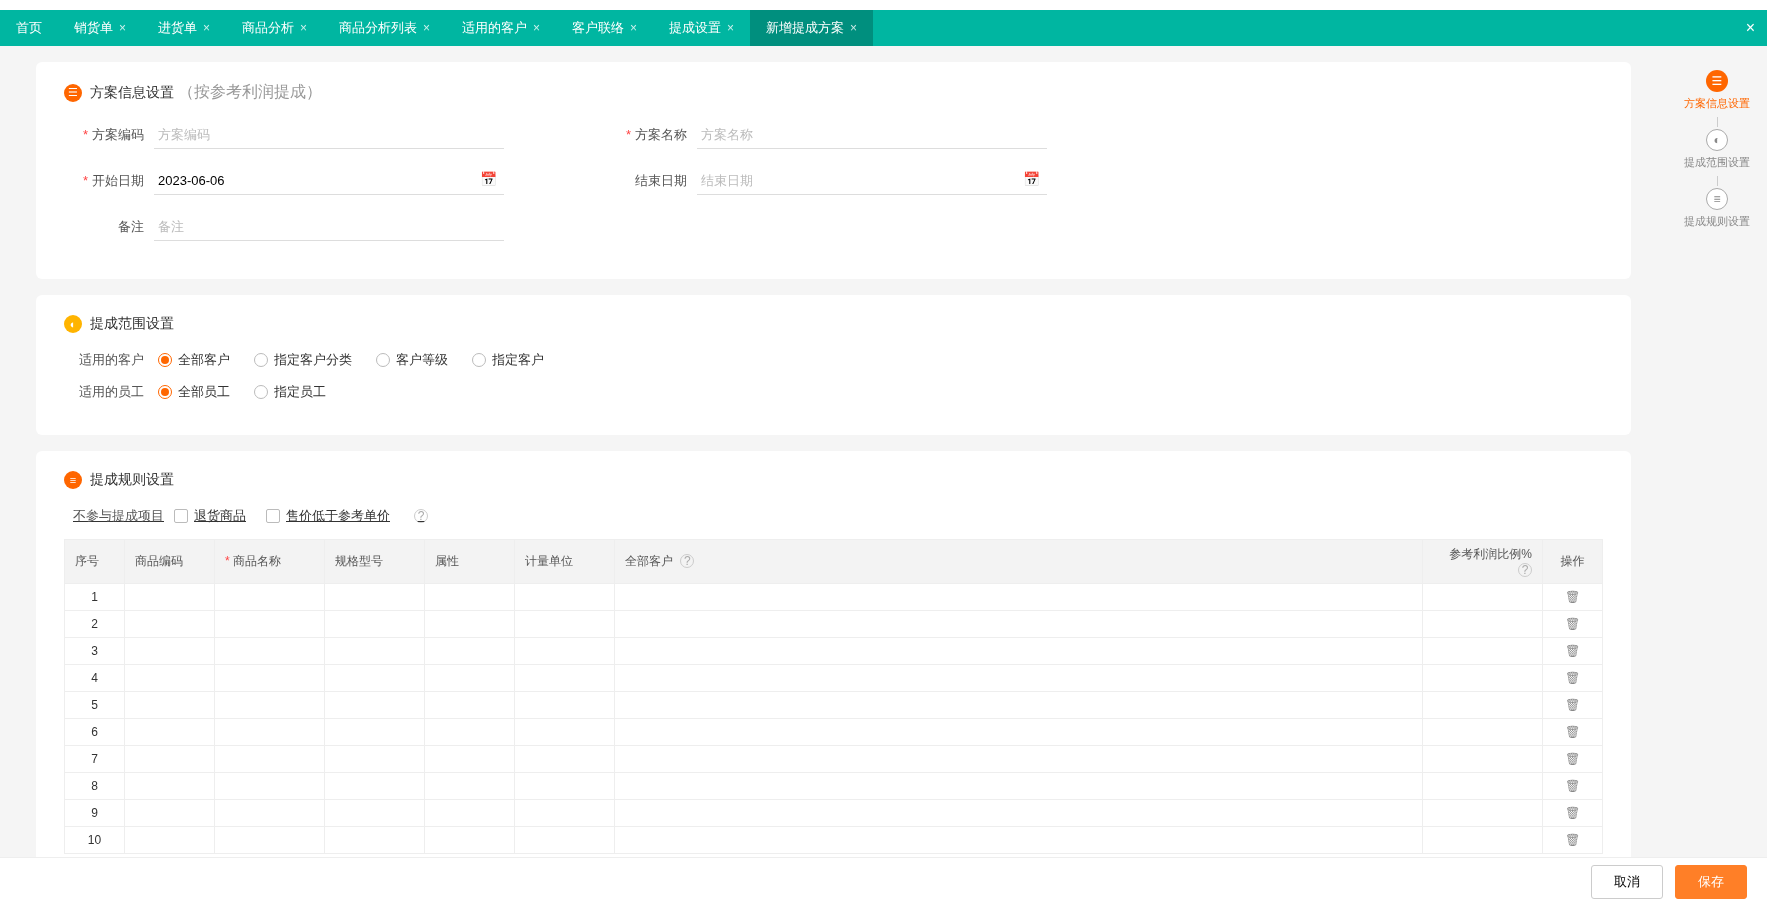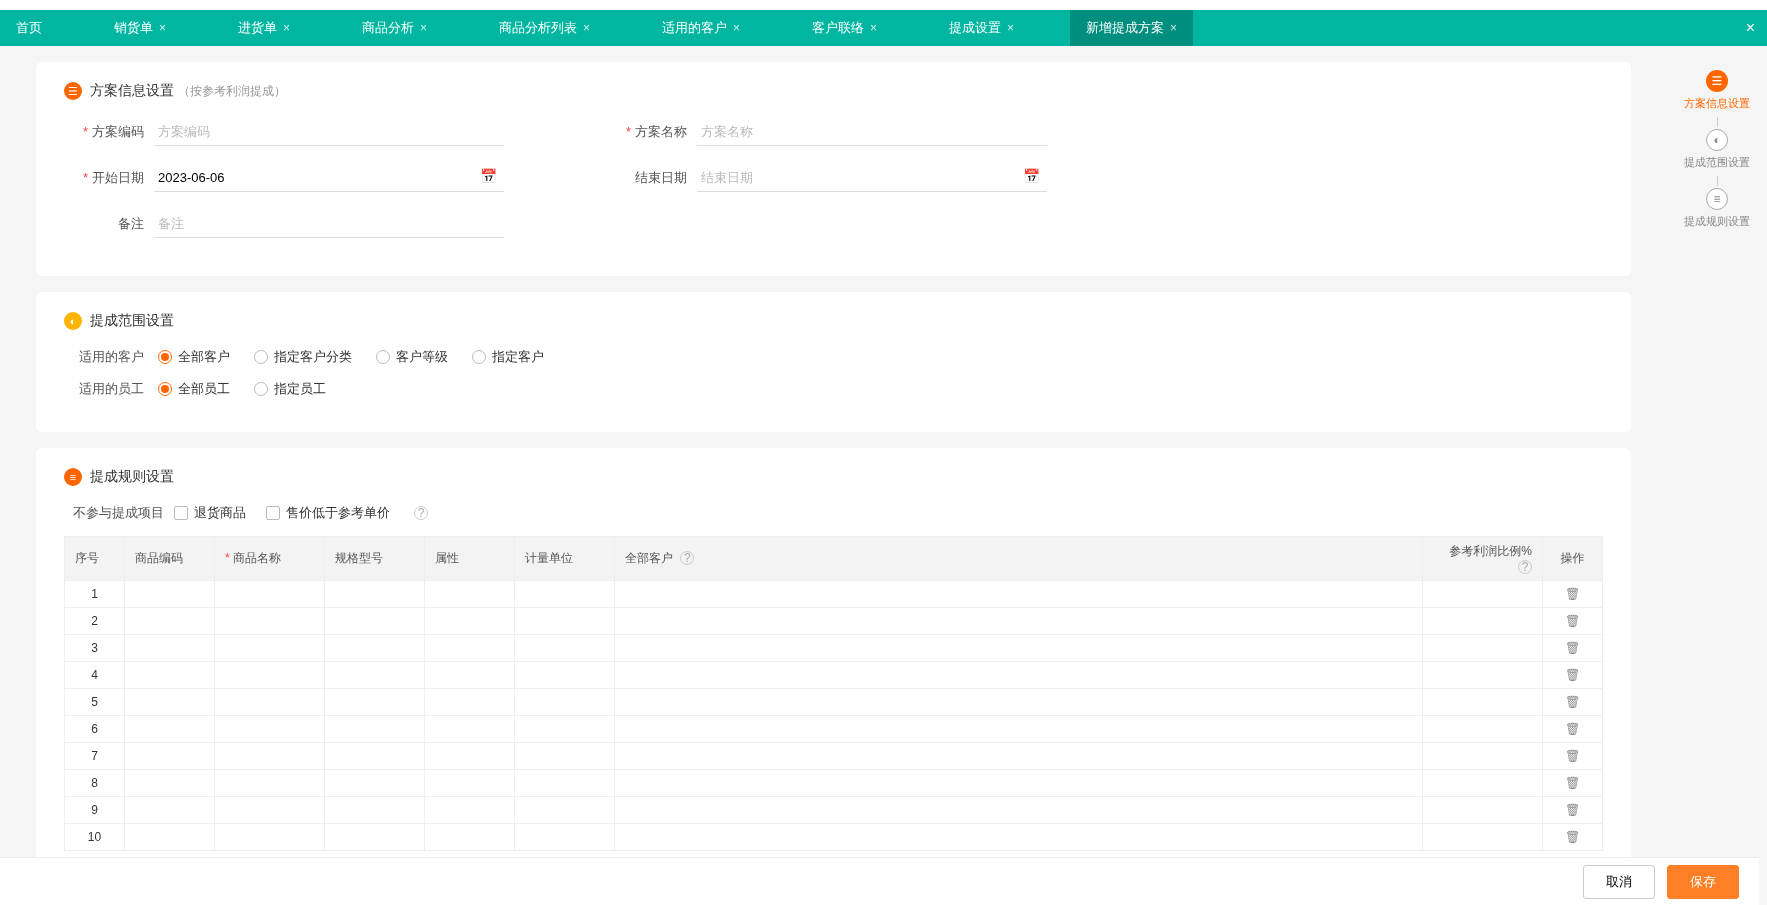--- a/index.html
+++ b/index.html
@@ -8,21 +8,20 @@
 
 .topgap { height: 10px; background: #fff; }
 
 
 .tabs {
   background: #00b6a1;
   display: flex;
   align-items: center;
   height: 36px;
   position: relative;
-  gap: 40px;
 }
 .tab {
   padding: 0 16px;
   color: #fff;
   height: 36px;
   display: flex;
   align-items: center;
   cursor: pointer;
   font-size: 13px;
 }
@@ -97,21 +96,21 @@
   border-radius: 50%;
   margin-right: 8px;
   display: flex;
   align-items: center;
   justify-content: center;
   font-size: 11px;
   color: #fff;
 }
 .ticon.orange { background: #ff6600; }
 .ticon.yellow { background: #ffb400; }
-.card-title .sub { font-size: 12px; color: #999; margin-left: 4px; font-weight: normal; }
+.card-title .sub { font-size: 16px; color: #999; margin-left: 4px; font-weight: normal; }
 
 
 .form-row { display: flex; margin-bottom: 18px; gap: 43px; }
 .field { display: flex; align-items: center; margin-right: 60px; }
 .field label {
   width: 80px;
   text-align: right;
   font-size: 13px;
   color: #555;
   margin-right: 10px;
@@ -155,21 +154,21 @@
   position: absolute;
   width: 8px;
   height: 8px;
   background: #ff6600;
   border-radius: 50%;
   top: 2px;
   left: 2px;
 }
 
 
-.check-row { display: flex; align-items: center; margin-bottom: 14px; }
+.check-row { display: flex; align-items: center; margin-bottom: 14px; text-decoration: underline; }
 .check-row .clabel { width: 100px; text-align: right; margin-right: 10px; color: #555; }
 .check { display: flex; align-items: center; margin-right: 20px; cursor: pointer; }
 .check .box {
   width: 14px; height: 14px; border: 1px solid #bbb; border-radius: 2px; margin-right: 6px;
 }
 .help { color: #aaa; margin-left: 4px; cursor: pointer; font-size: 12px; border: 1px solid #ccc; border-radius: 50%; width: 14px; height: 14px; display: inline-flex; align-items: center; justify-content: center; }
 
 
 .table { width: 100%; border-collapse: collapse; }
 .table th, .table td {
@@ -182,21 +181,21 @@
 .table th { background: #f3f3f3; color: #555; font-weight: normal; }
 .table th.right, .table td.right { text-align: right; }
 .table th.center, .table td.center { text-align: center; }
 .table td .del { color: #888; cursor: pointer; }
 
 
 .footer {
   position: fixed;
   bottom: 0;
   left: 0;
-  right: 8px;
+  right: 0;
   height: 48px;
   background: #fff;
   border-top: 1px solid #eee;
   display: flex;
   align-items: center;
   justify-content: flex-end;
   padding: 0 20px;
   gap: 12px;
 }
 .btn {

